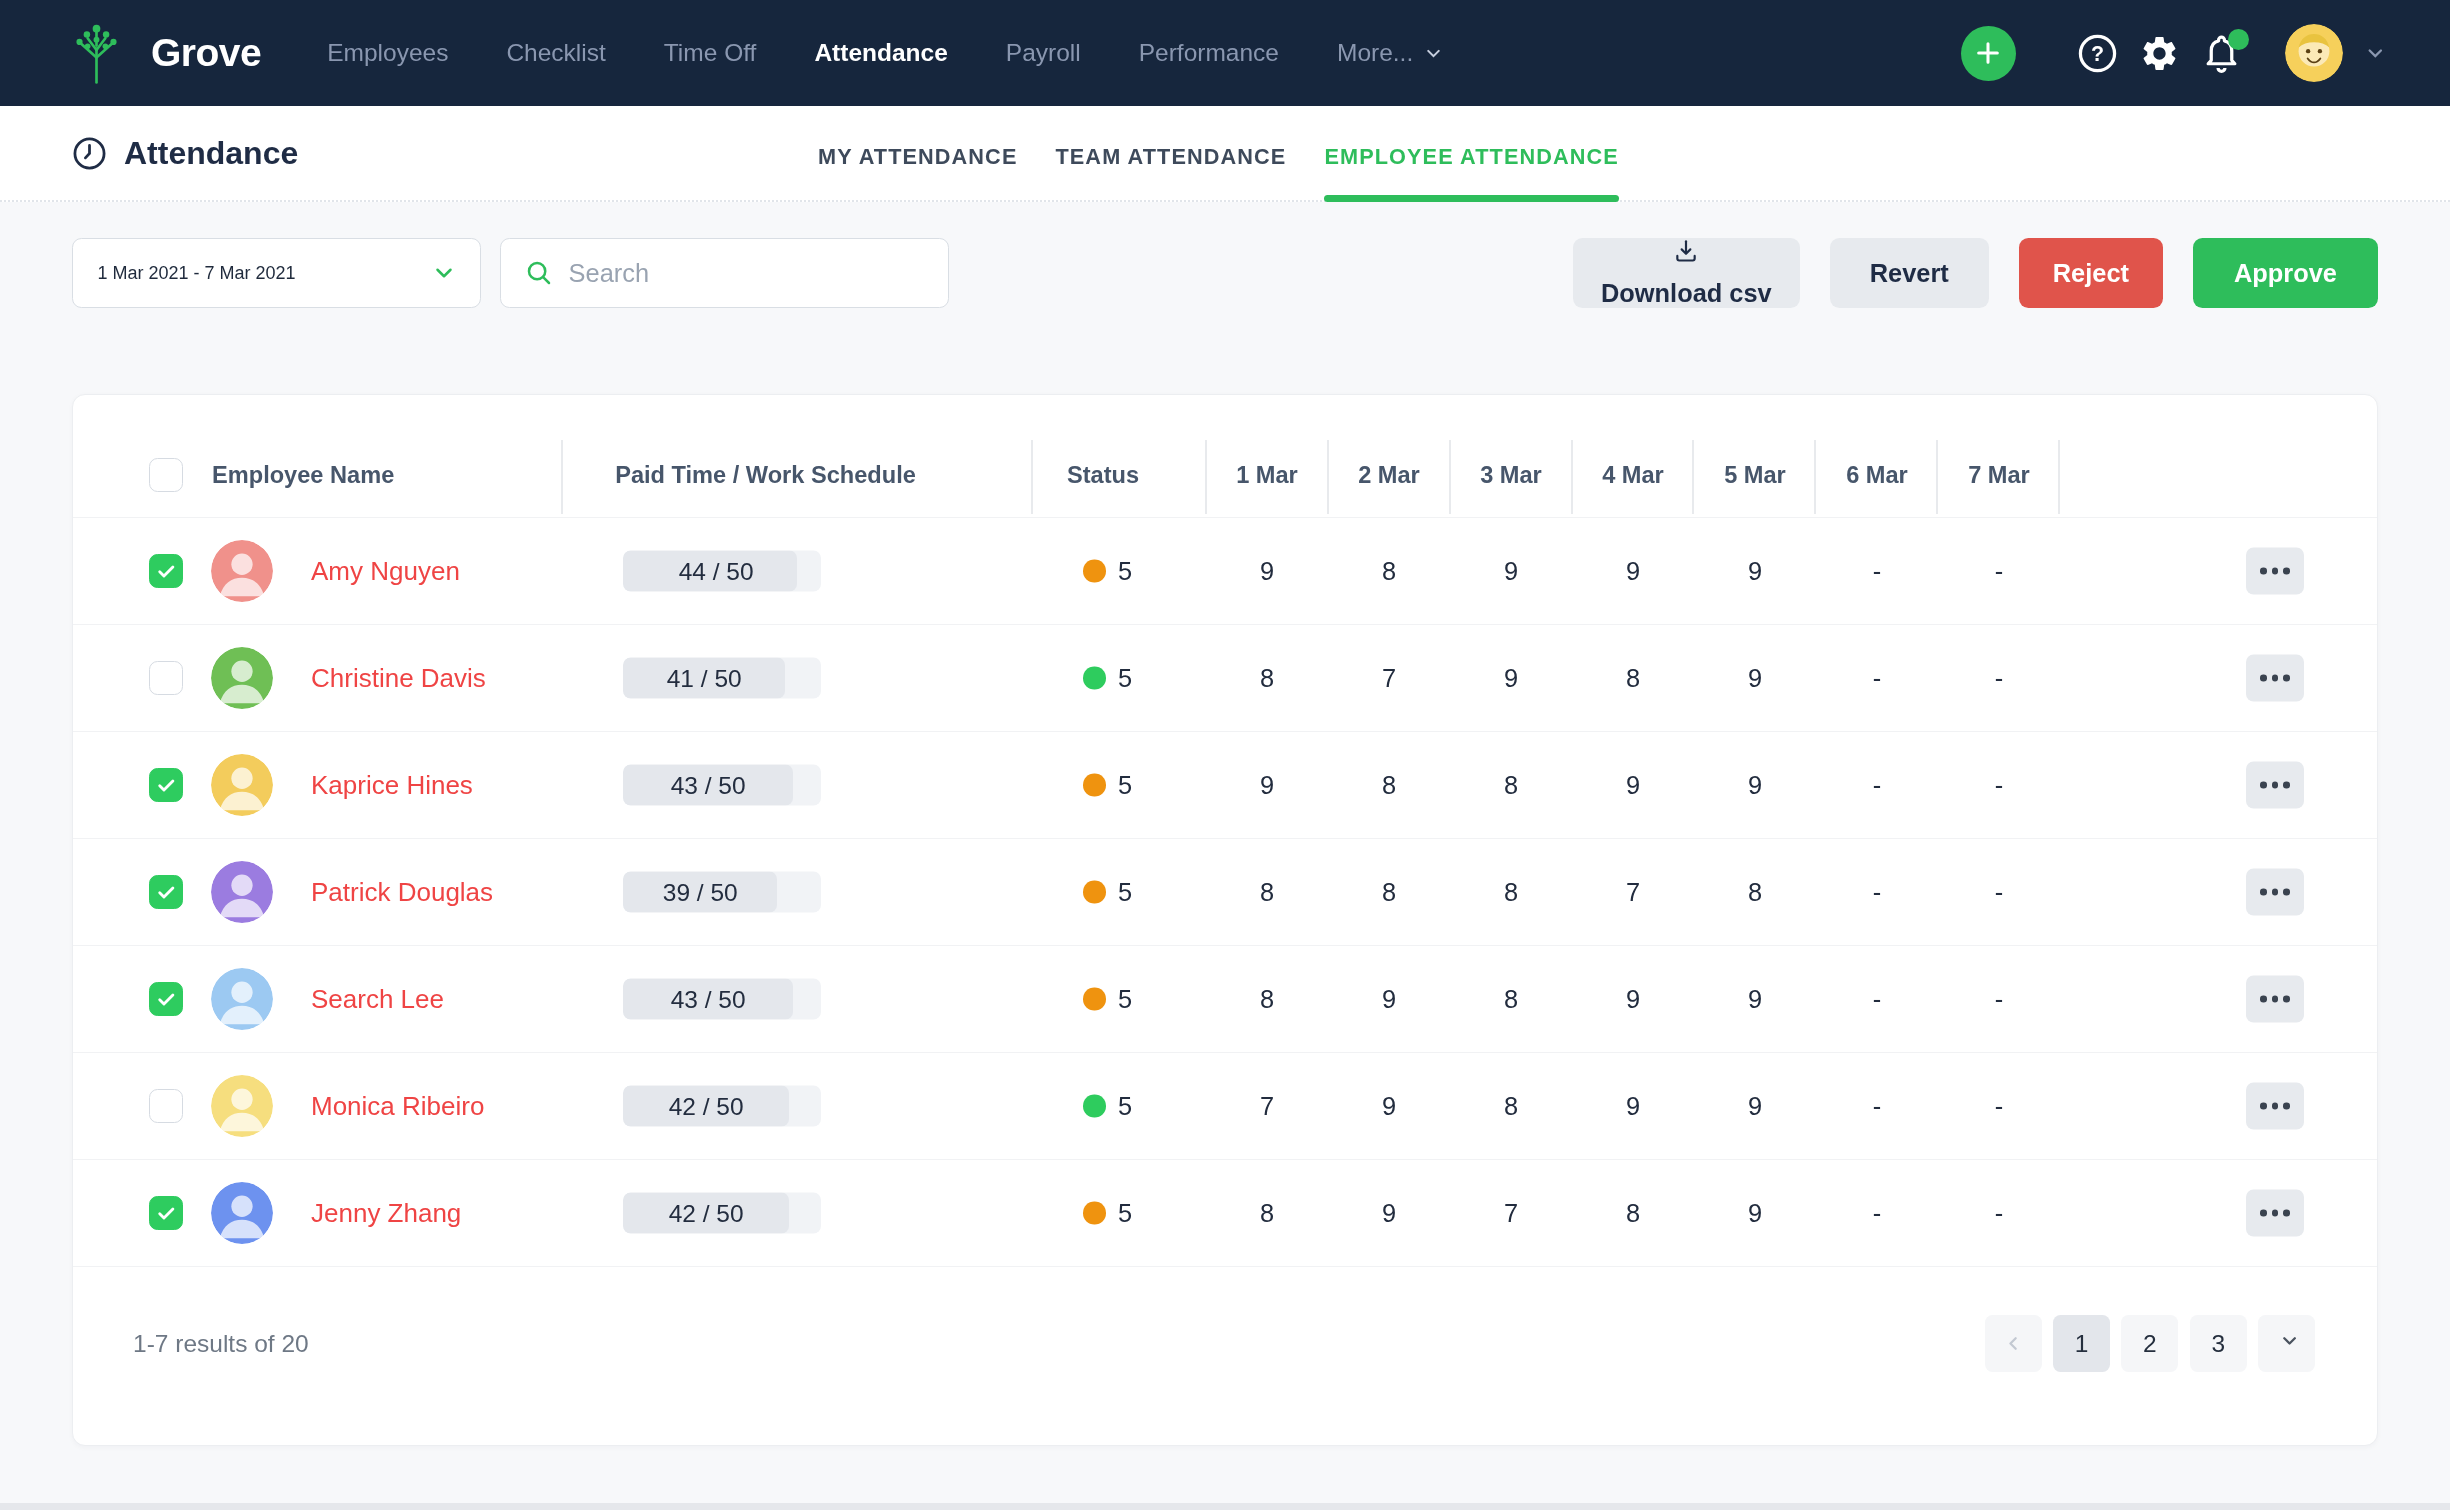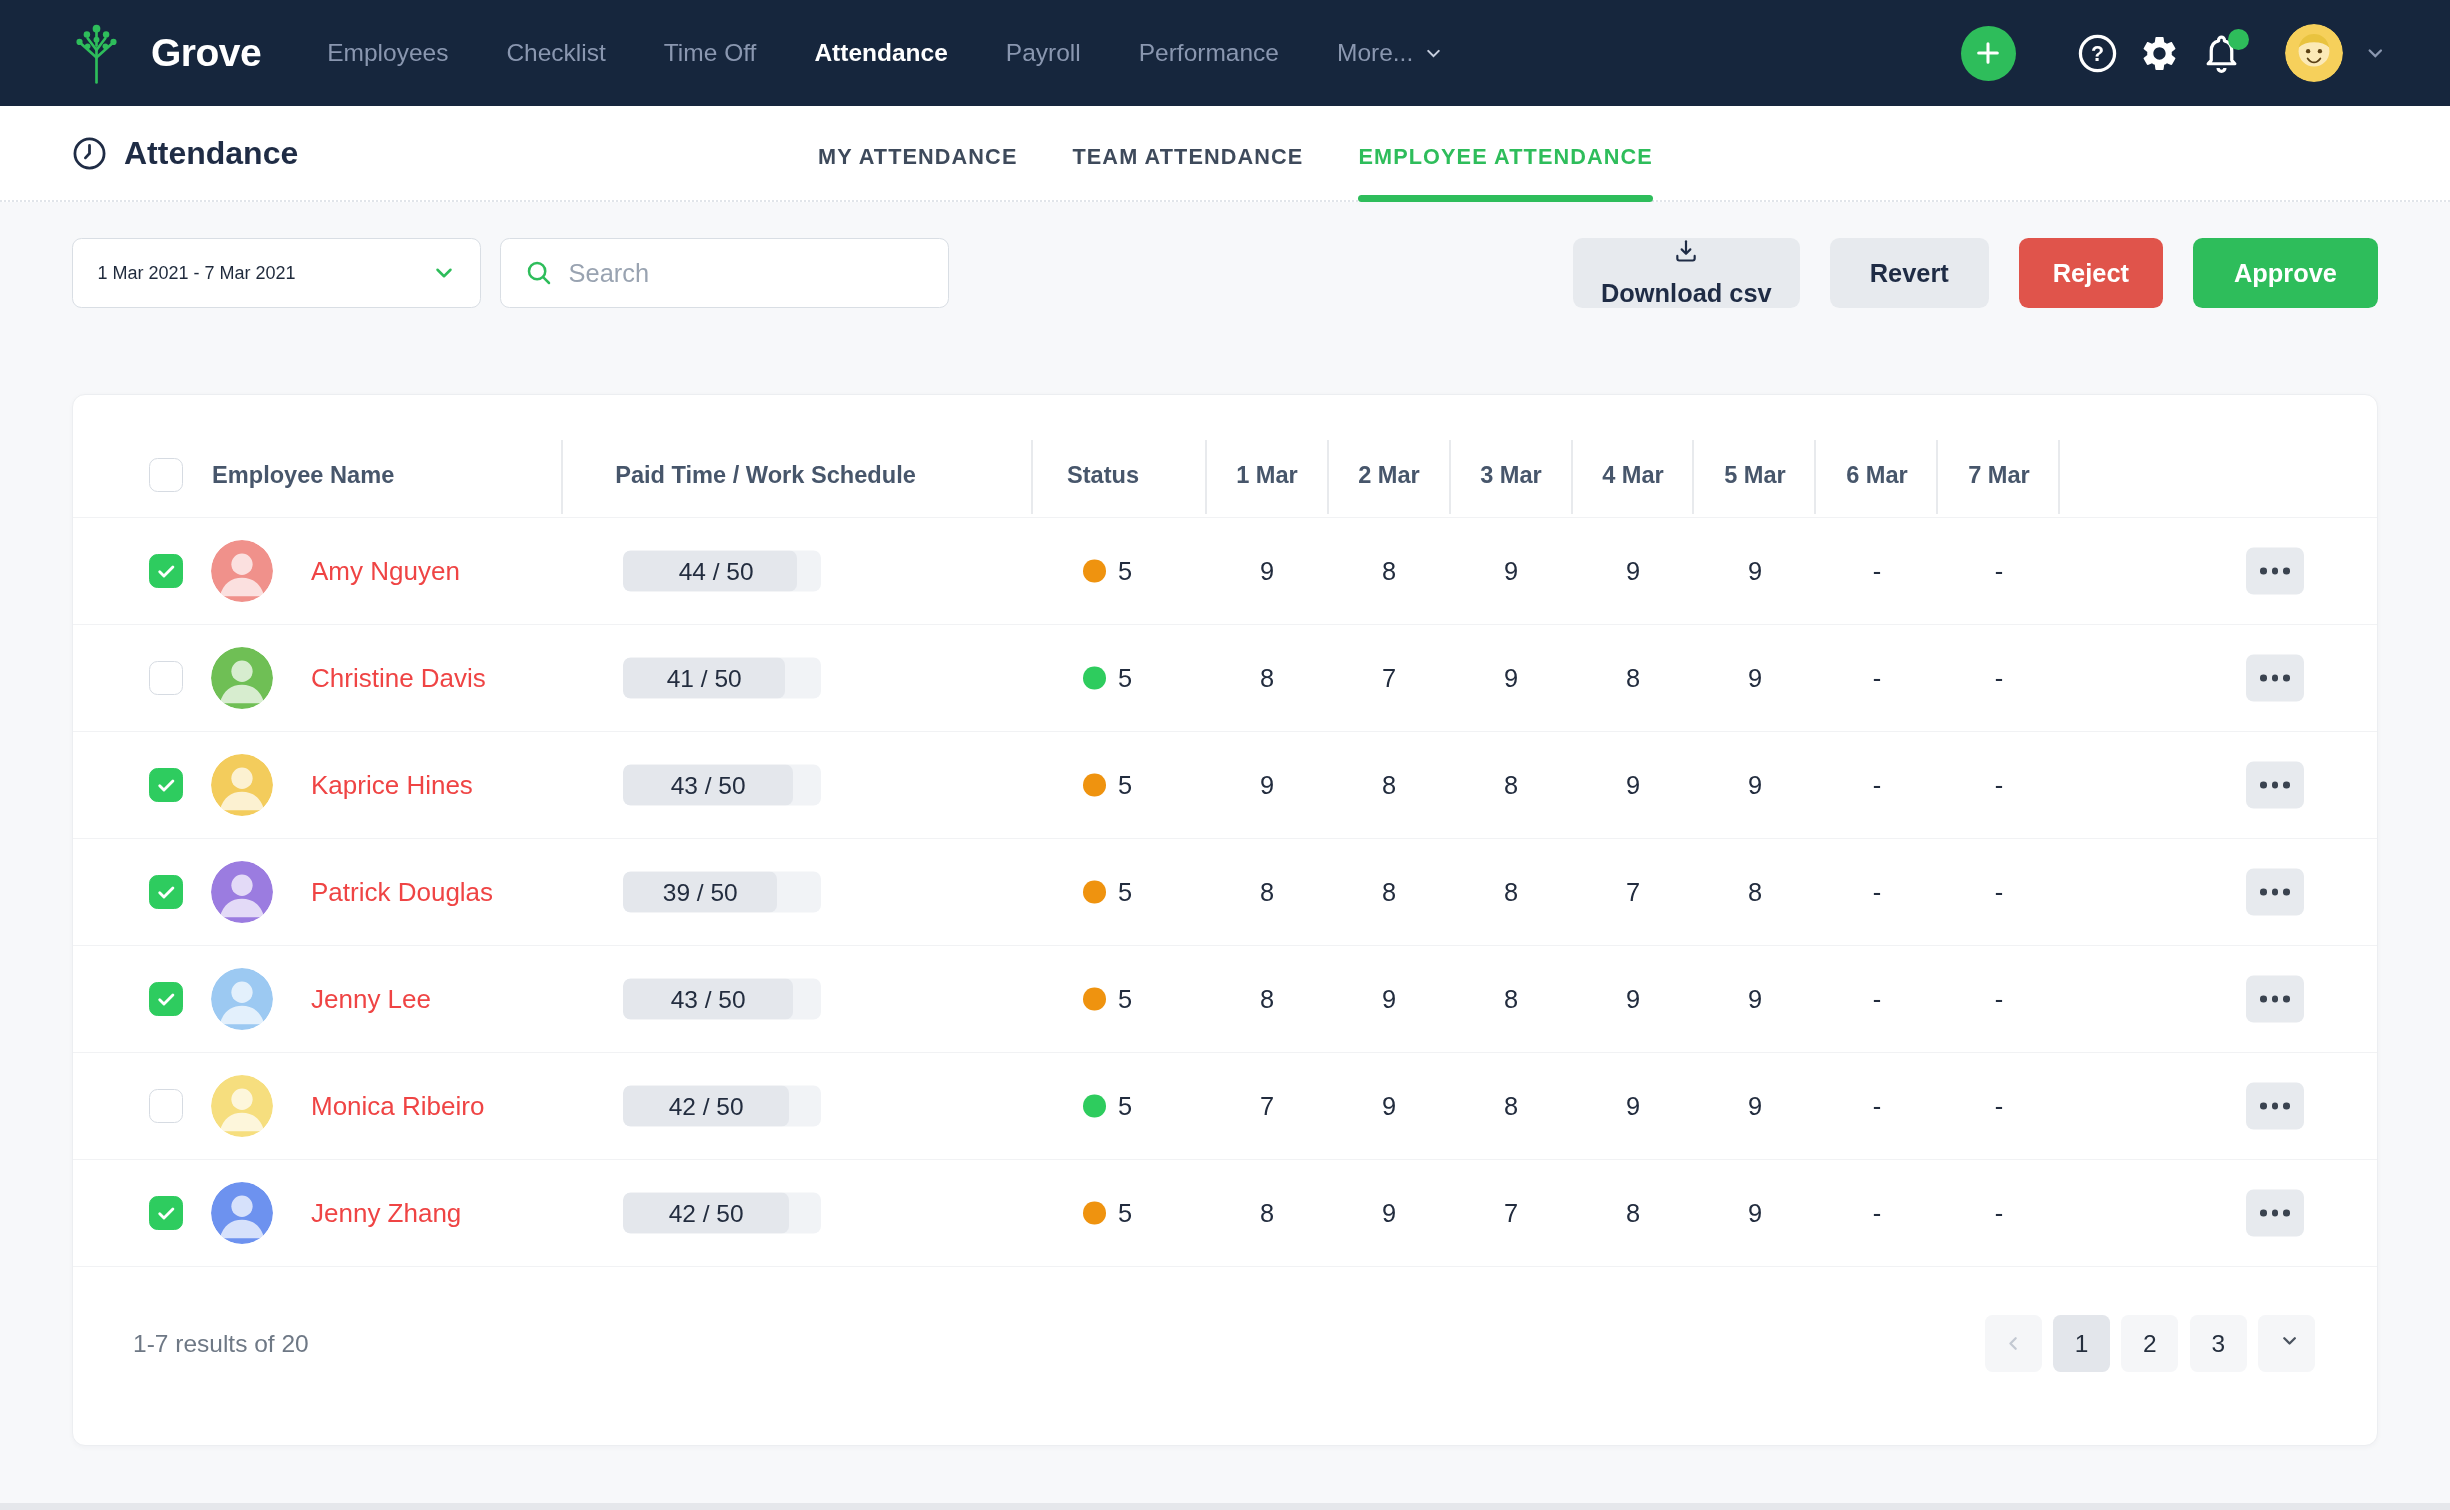--- a/index.html
+++ b/index.html
@@ -32,21 +32,21 @@
   .nav-avatar{width:58px;height:58px;border-radius:50%;margin-left:22.6px;cursor:pointer;overflow:hidden;flex:none;}
   .nav-avatar svg{width:100%;height:100%;display:block;}
   .nav-caret svg{width:22.6px;height:22.6px;display:block;}
 
   
   .subheader{height:96px;background:#fff;border-bottom:2.8px dotted #E1E5EA;display:flex;align-items:center;
     padding:0 72px;position:relative;}
   .page-title{display:flex;align-items:center;gap:17px;}
   .page-title svg{width:35px;height:35px;}
   .page-title h1{font-size:32px;font-weight:700;color:var(--ink);}
-  .tabs{position:absolute;left:818px;top:0;bottom:0;display:flex;gap:55px;margin-top:8px;}
+  .tabs{position:absolute;left:818px;top:0;bottom:0;display:flex;gap:38px;margin-top:8px;}
   .tab{height:100%;display:flex;align-items:center;font-size:21.7px;font-weight:700;letter-spacing:1.1px;
     color:#3E4A5B;cursor:pointer;position:relative;}
   .tab.active{color:var(--green);}
   .tab.active::after{content:"";position:absolute;left:0;right:0;bottom:-1.9px;height:6.6px;background:var(--green);border-radius:3.8px;}
 
   
   .filters{margin:36px 72px 0;display:flex;align-items:center;height:70px;}
   .dateselect{width:409px;height:70px;background:#fff;border:1.9px solid #D9DEE4;border-radius:9.4px;
     display:flex;align-items:center;justify-content:space-between;padding:0 22.6px 0 24.5px;cursor:pointer;}
   .dateselect span{font-size:18px;color:#1F2A3C;}
@@ -451,21 +451,21 @@
             <path d="M5 12.5l4.5 4.5L19 7.5"></path>
           </svg>
       </span>
       <span class="avatar">
         <svg viewBox="0 0 64 64">
           <circle cx="32" cy="32" r="32" fill="#9CC9F2"></circle>
           <circle cx="32" cy="25" r="11" fill="rgba(255,255,255,0.72)"></circle>
           <path d="M9 58c3.5-13 12-19 23-19s19.5 6 23 19z" fill="rgba(255,255,255,0.72)"></path>
         </svg>
       </span>
-      <span class="emp-name">Jenny Lee</span>
+      <span class="emp-name">Search Lee</span>
       <span class="progress">
         <span class="fill" style="width: 86%;">
           <span class="ptext">43 / 50</span>
         </span>
       </span>
       <span class="status-cell">
         <i class="status-dot" style="background: rgb(239, 147, 15);"></i>
         <span class="status-val">5</span>
       </span>
       <span class="day-cells">

